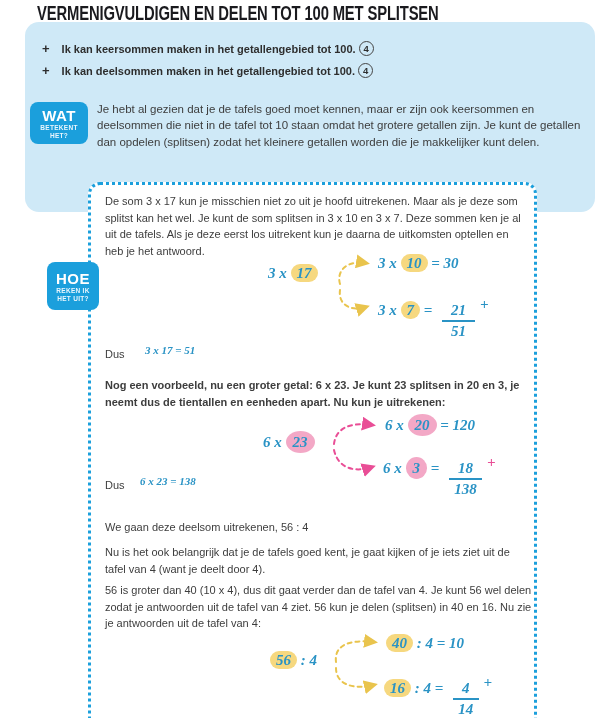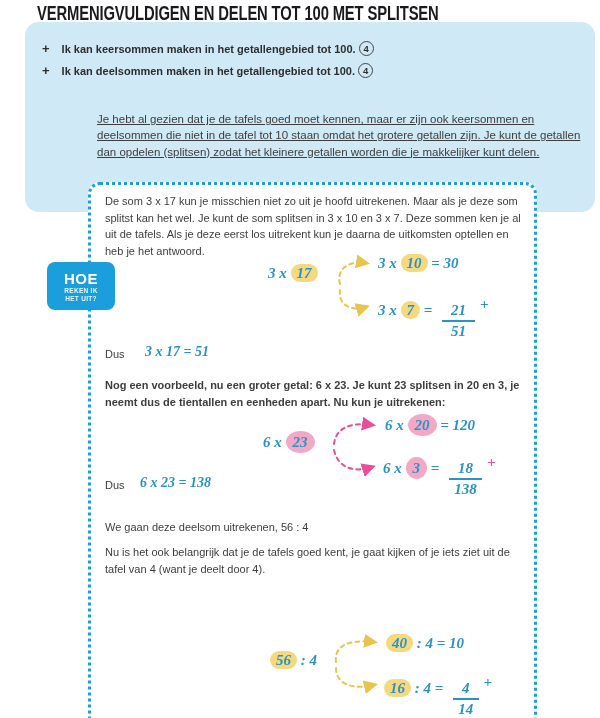--- a/index.html
+++ b/index.html
@@ -25,31 +25,31 @@
   .goal .lvl{display:inline-flex;align-items:center;justify-content:center;
     width:15px;height:15px;border:1.4px solid #454545;border-radius:50%;
     font-size:9.5px;font-weight:700;margin-left:3px;background:transparent;flex:0 0 auto;}
 
   .tag{position:absolute;background:var(--blue);color:#fff;border-radius:8px;
     display:flex;flex-direction:column;align-items:center;justify-content:center;
     z-index:3;line-height:1.15;}
   .tag .big{font-size:15px;font-weight:800;letter-spacing:.5px;}
   .tag .small{font-size:6.5px;font-weight:700;letter-spacing:.3px;color:#eaf6fd;}
 
-  .wat-text{position:absolute;left:97px;top:111px;width:494px;font-size:11.5px;
-    line-height:16.3px;z-index:2;text-decoration:underline;}
+  .wat-text{position:absolute;left:97px;top:101px;width:494px;font-size:11.5px;
+    line-height:16.3px;z-index:2;}
 
   .whitebox{position:absolute;left:88px;top:182px;width:449px;height:562px;
     background:#fff;border:3px dotted var(--blue);border-radius:12px;z-index:1;}
 
   .para{position:absolute;font-size:11px;line-height:16.5px;z-index:2;}
 
   .hw{position:absolute;z-index:2;font-family:Liberation Serif, serif;
     font-style:italic;font-weight:600;font-size:15px;color:var(--ink);white-space:nowrap;}
-  .hw-small{font-size:14px;}
+  .hw-small{font-size:11px;}
 
   .yellow .hl{background:var(--yellow);border-radius:12px;padding:1px 6px;}
   .pink .hl{background:var(--pink);border-radius:50%;padding:3px 7px;margin-top:16px;}
   .pink .plus{color:var(--pink-arrow);}
 
   .frac{display:inline-grid;grid-template-columns:auto auto;margin-left:6px;}
   .frac .num{grid-column:1;grid-row:1;border-bottom:2.5px solid var(--ink);
     padding:0 9px 1px;text-align:center;margin-top:6px;}
   .frac .plus{grid-column:2;grid-row:1;padding-left:5px;}
   .frac .den{grid-column:1;grid-row:2;text-align:center;padding-top:1px;}
@@ -75,26 +75,31 @@
     <span class="marker">+</span>
     <span>Ik kan keersommen maken in het getallengebied tot 100.</span>
     <span class="lvl">4</span>
   </div>
   <div class="goal" style="top:63px;">
     <span class="marker">+</span>
     <span>Ik kan deelsommen maken in het getallengebied tot 100.</span>
     <span class="lvl">4</span>
   </div>
 
+  <div class="tag" style="left:30px;top:102px;width:58px;height:42px;">
+    <span class="big">WAT</span>
+    <span class="small">BETEKENT</span>
+    <span class="small">HET?</span>
+  </div>
 
   <div class="wat-text">Je hebt al gezien dat je de tafels goed moet kennen, maar er zijn ook keersommen en deelsommen die niet in de tafel tot 10 staan omdat het grotere getallen zijn. Je kunt de getallen dan opdelen (splitsen) zodat het kleinere getallen worden die je makkelijker kunt delen.</div>
 
   <div class="whitebox"></div>
 
-  <div class="tag" style="left:47px;top:262px;width:68px;height:48px;">
+  <div class="tag" style="left:47px;top:262px;width:52px;height:48px;">
     <span class="big">HOE</span>
     <span class="small">REKEN IK</span>
     <span class="small">HET UIT?</span>
   </div>
 
   <div class="para" style="left:105px;top:193px;width:422px;">De som 3 x 17 kun je misschien niet zo uit je hoofd uitrekenen. Maar als je deze som splitst kan het wel. Je kunt de som splitsen in 3 x 10 en 3 x 7. Deze sommen ken je al uit de tafels. Als je deze eerst los uitrekent kun je daarna de uitkomsten optellen en heb je het antwoord.</div>
 
   <div class="layer yellow">
     <div class="hw" style="left:268px;top:265px;">
       <span>3 x </span><span class="hl">17</span><span></span>
@@ -148,20 +153,21 @@
           <span class="den">138</span>
         </span>
     </div>
   </div>
 
   <div class="para" style="left:105px;top:477px;">Dus</div>
   <div class="hw hw-small" style="left:140px;top:475px;">6 x 23 = 138</div>
 
   <div class="para" style="left:105px;top:519px;width:428px;">We gaan deze deelsom uitrekenen,  56 : 4</div>
   <div class="para" style="left:105px;top:544px;width:420px;">Nu is het ook belangrijk dat je de tafels goed kent, je gaat kijken of je iets ziet uit de tafel van 4 (want je deelt door 4).</div>
+  <div class="para" style="left:105px;top:582px;width:430px;">56 is groter dan 40 (10 x 4), dus dit gaat verder dan de tafel van 4. Je kunt 56 wel delen zodat je antwoorden uit de tafel van 4 ziet. 56 kun je delen (splitsen) in 40 en 16. Nu zie je antwoorden uit de tafel van 4:</div>
 
   <div class="layer yellow">
     <div class="hw" style="left:270px;top:652px;">
       <span class="hl">56</span><span> : 4</span>
     </div>
     <svg class="arrows a-yellow" style="left:330px;top:634px;" width="52" height="60" viewBox="0 0 52 60">
       <defs>
           <marker id="m-y3" markerWidth="7" markerHeight="7" refX="5" refY="3.5" orient="auto">
             <path class="ah-y" d="M0,0 L7,3.5 L0,7 Z"></path>
           </marker>

